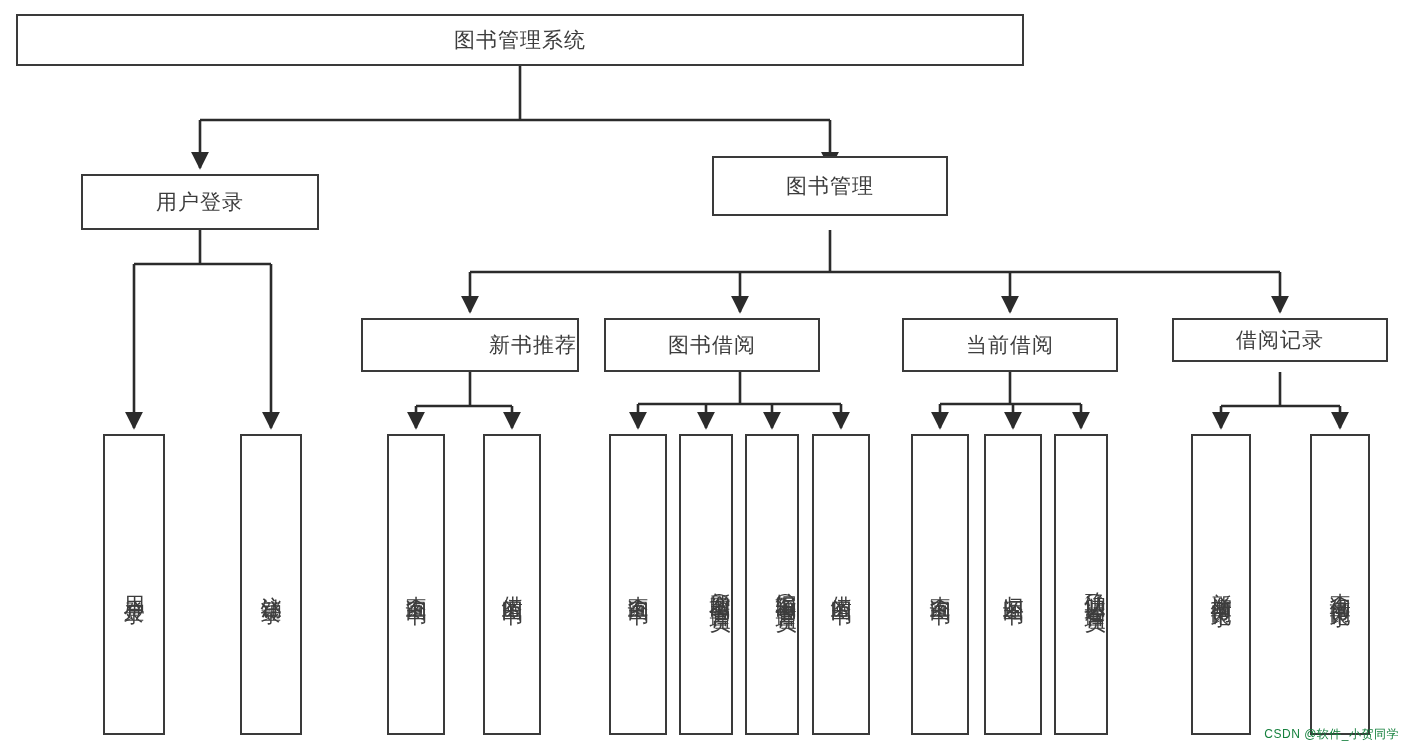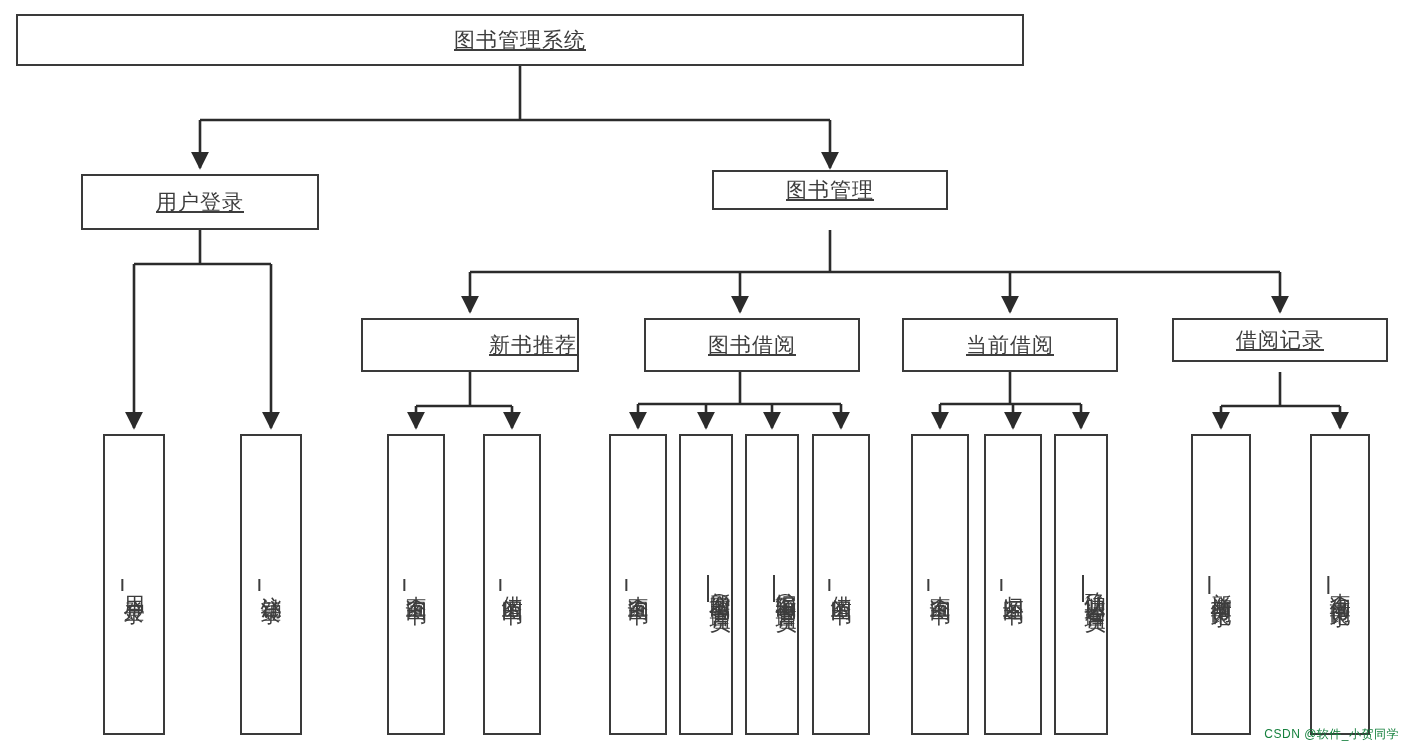--- a/index.html
+++ b/index.html
@@ -27,21 +27,20 @@
   }
   .node-box {
     position: absolute;
     box-sizing: border-box;
     background: #ffffff;
     border: 2px solid #3a3a3a;
     display: flex;
     align-items: center;
     justify-content: center;
     color: #3d3d3d;
-    text-decoration: underline;
   }
   .node-box.horizontal {
     font-size: 21px;
     letter-spacing: 1px;
   }
   .node-box.vertical {
     writing-mode: vertical-rl;
     text-orientation: upright;
     font-size: 21px;
     letter-spacing: 3px;
@@ -126,28 +125,28 @@
     </g>
   </svg>
 
   <div class="node-box horizontal" style="left:16px; top:14px; width:1008px; height:52px;">
     <span class="node-label">图书管理系统</span>
   </div>
 
   <div class="node-box horizontal" style="left:81px; top:174px; width:238px; height:56px;">
     <span class="node-label">用户登录</span>
   </div>
-  <div class="node-box horizontal" style="left:712px; top:170px; width:236px; height:40px;">
+  <div class="node-box horizontal" style="left:712px; top:156px; width:236px; height:60px;">
     <span class="node-label">图书管理</span>
   </div>
 
   <div class="node-box horizontal" style="left:361px; top:318px; width:218px; height:54px;justify-content:flex-end;">
     <span class="node-label">新书推荐</span>
   </div>
-  <div class="node-box horizontal" style="left:644px; top:318px; width:216px; height:54px;">
+  <div class="node-box horizontal" style="left:604px; top:318px; width:216px; height:54px;">
     <span class="node-label">图书借阅</span>
   </div>
   <div class="node-box horizontal" style="left:902px; top:318px; width:216px; height:54px;">
     <span class="node-label">当前借阅</span>
   </div>
   <div class="node-box horizontal" style="left:1172px; top:318px; width:216px; height:44px;">
     <span class="node-label">借阅记录</span>
   </div>
 
   <div class="node-box vertical centered" style="left:103px; top:434px; width:62px; height:301px;">

